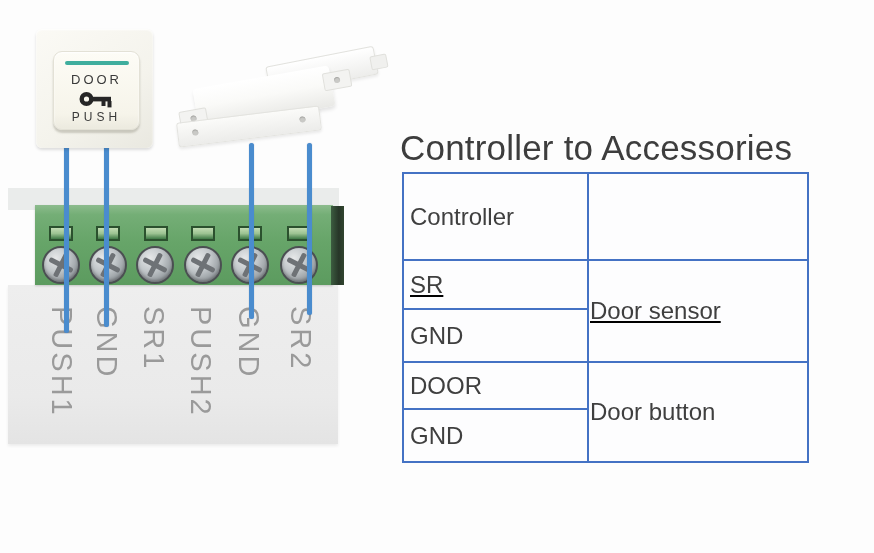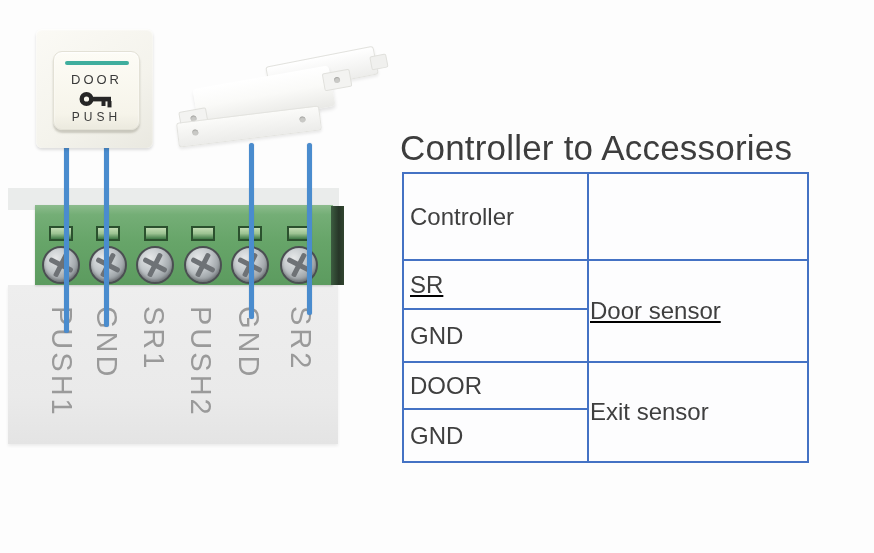--- a/index.html
+++ b/index.html
@@ -194,21 +194,21 @@
     </tr>
     <tr class="r1">
       <td class="c1">SR</td>
       <td class="c2" rowspan="2">Door sensor</td>
     </tr>
     <tr class="r2">
       <td class="c1">GND</td>
     </tr>
     <tr class="r3">
       <td class="c1">DOOR</td>
-      <td class="c2" rowspan="2">Exit sensor</td>
+      <td class="c2" rowspan="2">Door button</td>
     </tr>
     <tr class="r4">
       <td class="c1">GND</td>
     </tr>
   </tbody>
     </table>
 
 </div>
 
 </body></html>

